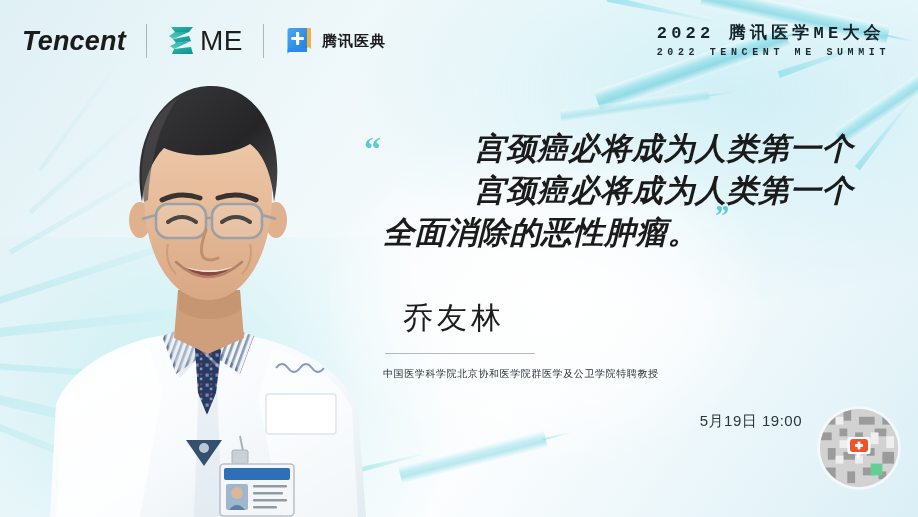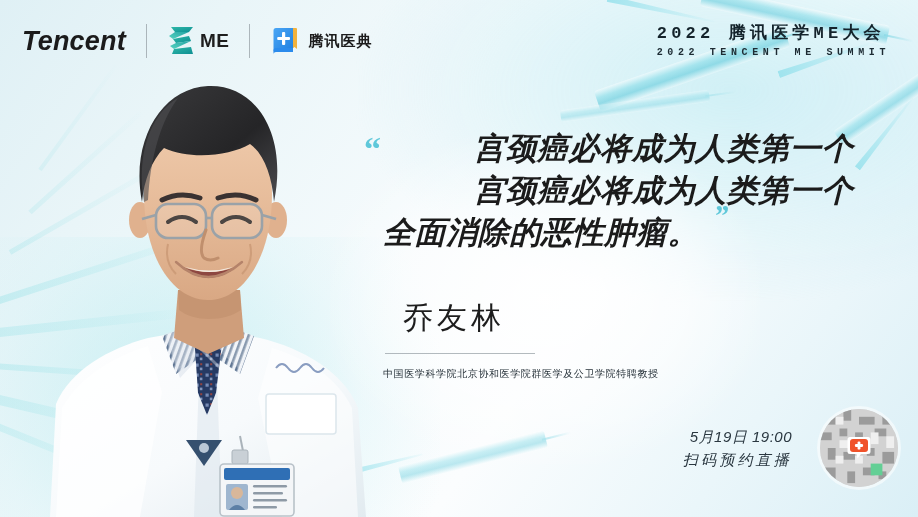--- a/index.html
+++ b/index.html
@@ -73,21 +73,21 @@
   .brand-row { display:flex; align-items:center; gap:20px; }
   .tencent-word {
     font-family: "Liberation Sans", sans-serif;
     font-size: 27px; font-weight: 700; font-style: italic;
     letter-spacing: .2px; color:#1b1b1b;
   }
   .brand-sep { width:1px; height:34px; background:#8a9499; opacity:.65; }
   .me-logo { display:flex; align-items:center; gap:3px; }
   .me-mark { width:30px; height:34px; display:block; }
   .me-text {
-    font-size: 19px; font-weight: 700; color:#1e1e1e; letter-spacing:.5px;
+    font-size: 28px; font-weight: 400; color:#1e1e1e; letter-spacing:.5px;
   }
   .dian-logo { display:flex; align-items:center; gap:8px; }
   .dian-book { width:30px; height:30px; display:block; }
   .dian-text { font-size:15px; font-weight:700; color:#1c1c1c; letter-spacing:1px; }
 
   .summit-block { text-align:left; line-height:1.15;font-family:Liberation Mono, monospace; }
   .summit-cn {
     font-size: 17px; font-weight:700; color:#14232b; letter-spacing: 4.2px;
     white-space:nowrap;
   }
@@ -137,21 +137,21 @@
     width: 150px; height:1px; background:#9aa3a8; opacity:.75;
     margin: 14px 0 13px 2px;
   }
   .speaker-title {
     font-size: 10px; color:#27323a; letter-spacing: .6px; font-weight:400;
   }
 
   
   .footer {
     position:absolute; right:20px; bottom:30px;
-    display:flex; align-items:center; gap:28px;font-style:italic;
+    display:flex; gap:18px;
   }
   .footer-text { text-align:right; line-height:1.55; }
   .footer-date { font-size:15px; color:#2a3740; letter-spacing:.5px; white-space:nowrap; }
   .footer-cta { font-size:15px; color:#2a3740; letter-spacing:3.2px; white-space:nowrap; }
 
   .qr {
     position:relative; width:78px; height:78px; border-radius:50%;
     overflow:hidden; flex:0 0 auto;
     background:#d7d7d7;
     box-shadow: 0 0 0 3px rgba(255,255,255,.55);
@@ -382,21 +382,20 @@
     <div class="speaker">
       <div class="speaker-name">乔友林</div>
       <div class="speaker-rule"></div>
       <div class="speaker-title">中国医学科学院北京协和医学院群医学及公卫学院特聘教授</div>
     </div>
   </div>
 
   <div class="footer">
     <div class="footer-text">
       <div class="footer-date">5月19日 19:00</div>
-      <div class="footer-cta">扫码预约直播</div>
     </div>
 
     <div class="qr">
       <svg class="qr-noise" viewBox="0 0 20 20" preserveAspectRatio="none">
         <rect width="20" height="20" fill="#d2d2d2"></rect>
         <g fill="#9b9b9b">
           <rect x="1" y="1" width="3" height="3"></rect>
             <rect x="6" y="0" width="2" height="3"></rect>
           <rect x="10" y="2" width="4" height="2"></rect>
             <rect x="16" y="1" width="3" height="3"></rect>

